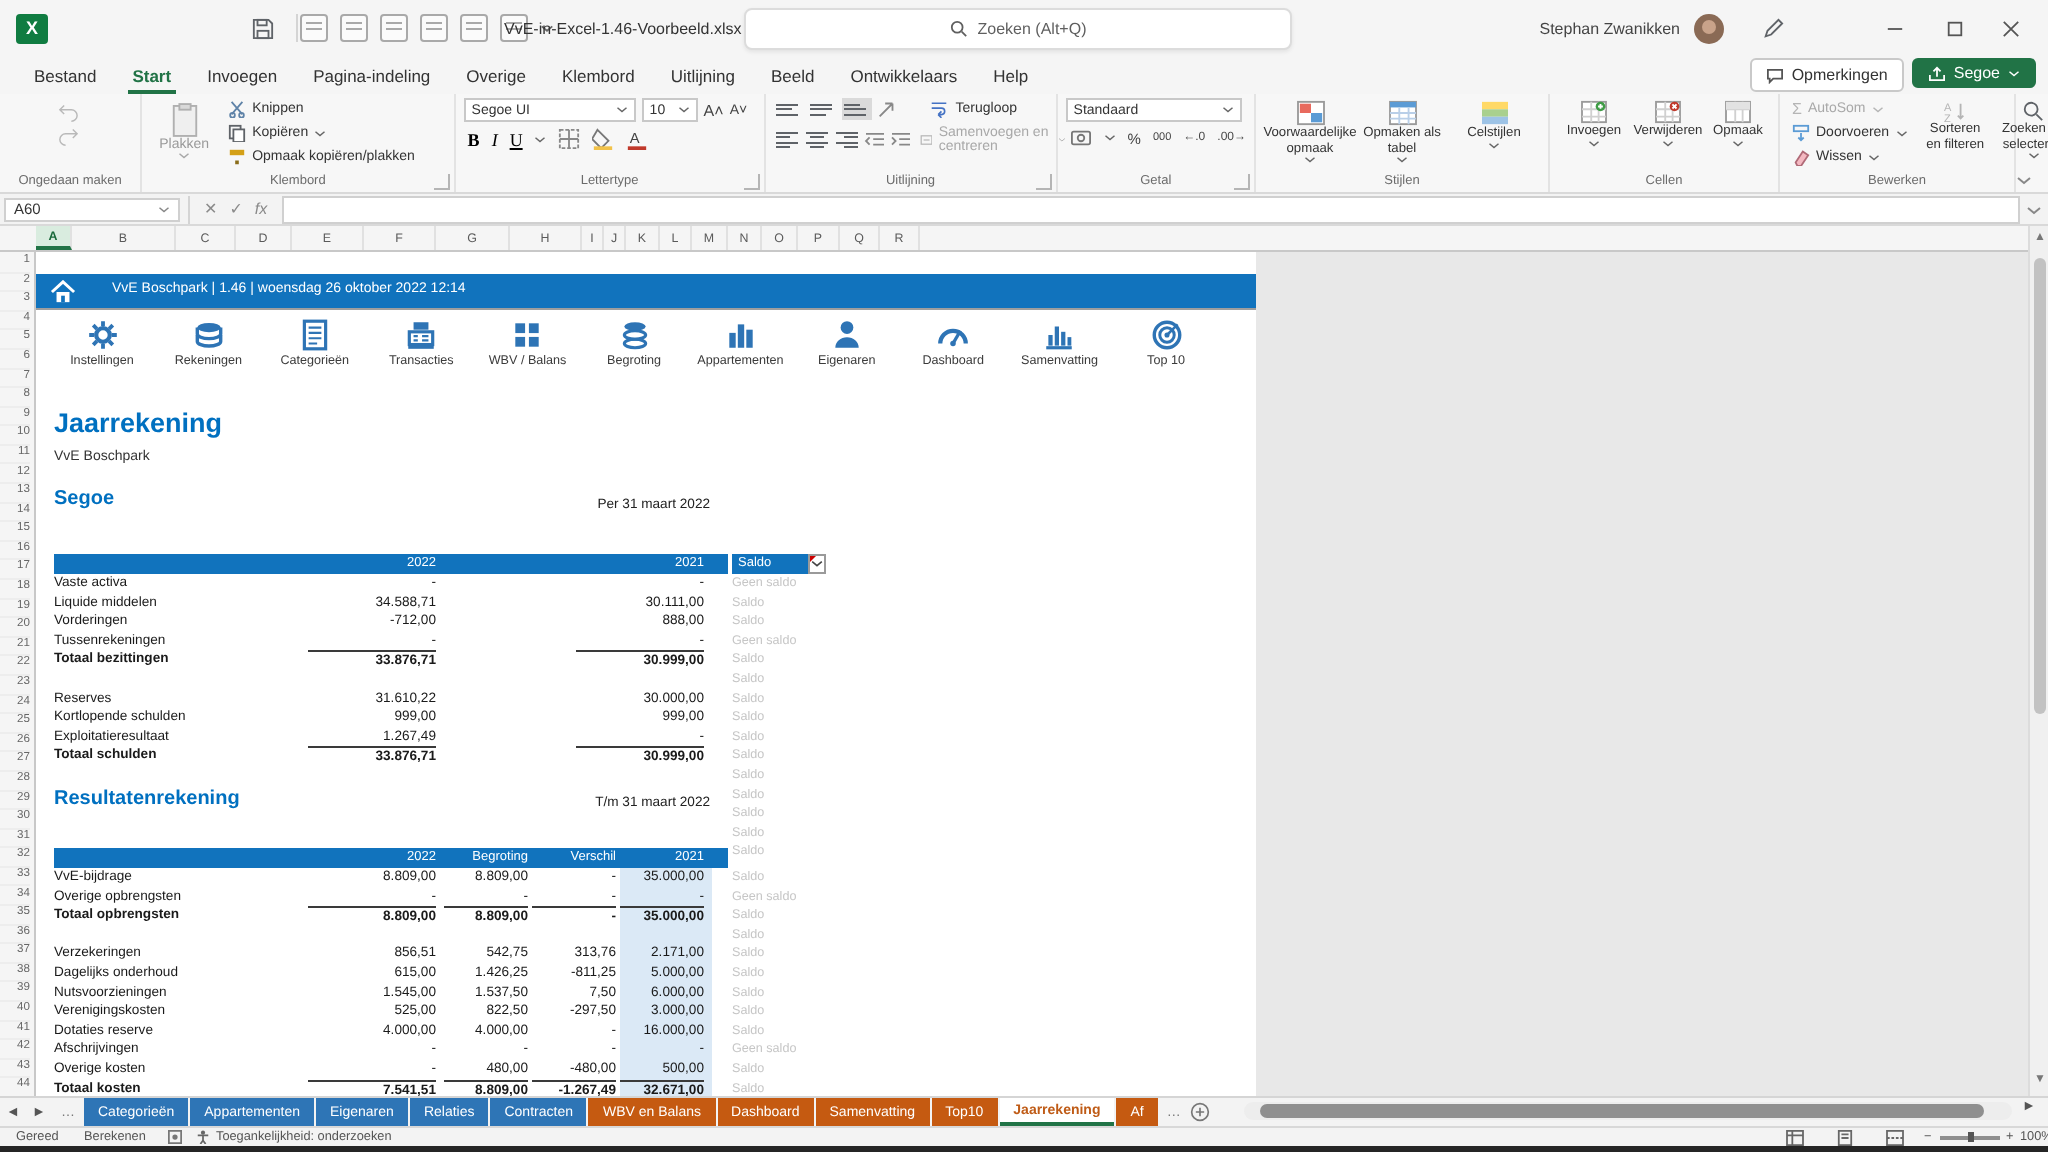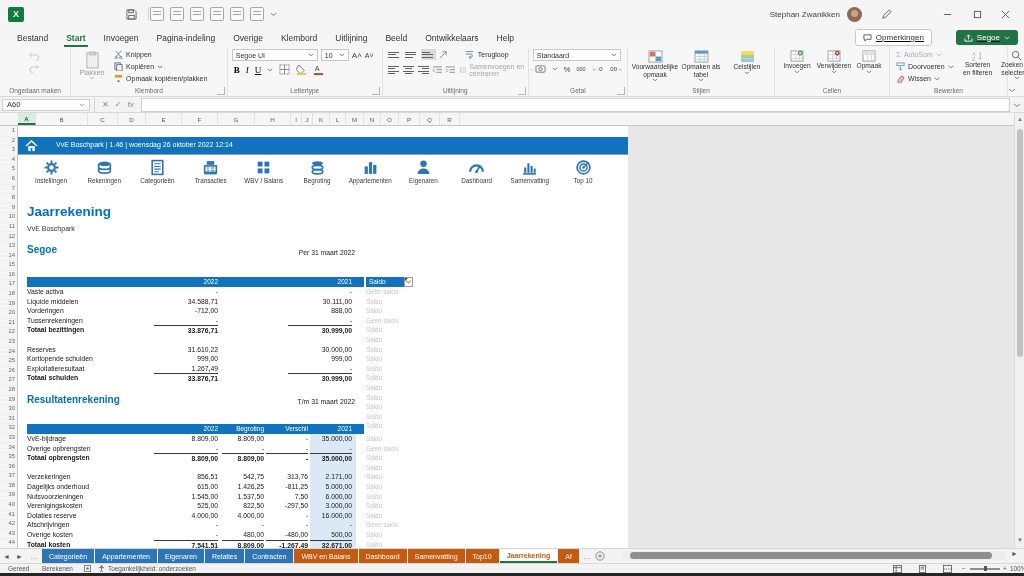--- a/index.html
+++ b/index.html
@@ -21,21 +21,21 @@
   #searchbox{position:absolute;left:372px;top:4px;width:272px;height:19px;background:#fff;border:1px solid #dcdcdc;
              border-radius:4px;display:flex;align-items:center;justify-content:center;font-size:8px;color:#5f5f5f;box-shadow:0 1px 2px rgba(0,0,0,.08);}
   .winbtn{width:22px;height:28px;display:flex;align-items:center;justify-content:center;color:#555;}
   .avatar{width:15px;height:15px;border-radius:50%;background:#8a6a55;position:relative;overflow:hidden;}
   .avatar:after{content:"";position:absolute;left:4px;top:3px;width:7px;height:7px;border-radius:50%;background:#c9a38a;}
   
   #ribbontabs{position:absolute;left:0;top:28px;width:1024px;height:19px;background:#f5f5f5;display:flex;align-items:center;padding-left:8px;box-sizing:border-box;}
   .rtab{font-size:8.5px;color:#333;padding:0 9px;height:19px;display:flex;align-items:center;position:relative;}
   .rtab.active{color:#217346;font-weight:bold;}
   .rtab.active:after{content:"";position:absolute;left:7px;right:7px;bottom:0;height:2px;background:#217346;}
-  #tabs-right{position:absolute;right:6px;top:29px;display:flex;gap:24px;align-items:center;text-decoration:underline;}
+  #tabs-right{position:absolute;right:6px;top:29px;display:flex;gap:4px;align-items:flex-start;}
   .pillbtn{height:15px;border:1px solid #c9c9c9;background:#fff;border-radius:3px;font-size:8px;color:#333;
            display:flex;align-items:center;padding:0 7px;gap:4px;}
   .sharebtn{height:15px;background:#217346;border-radius:3px;font-size:8px;color:#fff;display:flex;align-items:center;padding:0 8px;gap:4px;}
   
   #ribbon{position:absolute;left:0;top:47px;width:1024px;height:50px;background:#f7f7f7;border-bottom:1px solid #d9d9d9;
           display:flex;box-sizing:border-box;}
   .rgroup{display:flex;flex-direction:column;border-right:1px solid #e3e3e3;padding:2px 4px 0 4px;box-sizing:border-box;position:relative;}
   .rg-body{flex:1;display:flex;align-items:flex-start;}
   .rg-label{height:11px;line-height:11px;text-align:center;font-size:6.5px;color:#6b6b6b;}
   .rbtn{display:flex;align-items:center;gap:3px;font-size:7px;color:#333;padding:1px 2px;}
@@ -138,20 +138,33 @@
         <i></i>
       </span>
     <span class="qat-ico">
         <i></i>
         <i></i>
       </span>
     <svg width="7" height="5" viewBox="0 0 8 5">
         <path d="M1 1l3 2.5L7 1" stroke="#666" fill="none"></path>
       </svg>
   </div>
+  <div class="tb" style="left:252px">
+    <span class="tb-label" style="color:#333">VvE-in-Excel-1.46-Voorbeeld.xlsx</span>
+    <svg width="7" height="5" viewBox="0 0 8 5" style="margin-left:4px">
+        <path d="M1 1l3 2.5L7 1" stroke="#666" fill="none"></path>
+      </svg>
+  </div>
+  <div id="searchbox">
+    <svg width="9" height="9" viewBox="0 0 10 10" style="margin-right:5px">
+        <circle cx="4" cy="4" r="3" fill="none" stroke="#5f5f5f"></circle>
+        <path d="M6.5 6.5L9 9" stroke="#5f5f5f"></path>
+      </svg>
+    <span>Zoeken (Alt+Q)</span>
+  </div>
   <div class="tb" style="right:184px">
     <span class="tb-label">Stephan Zwanikken</span>
   </div>
   <div class="tb" style="right:162px">
       <span class="avatar"></span>
     </div>
   <div class="tb" style="right:132px">
     <svg width="11" height="11" viewBox="0 0 12 12">
         <path d="M2 10l1-3 6-6 2 2-6 6z" fill="none" stroke="#5f6368"></path>
       </svg>

